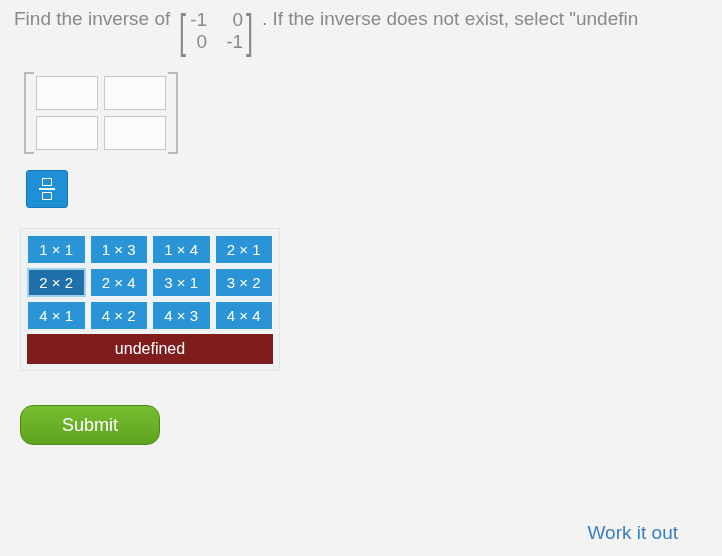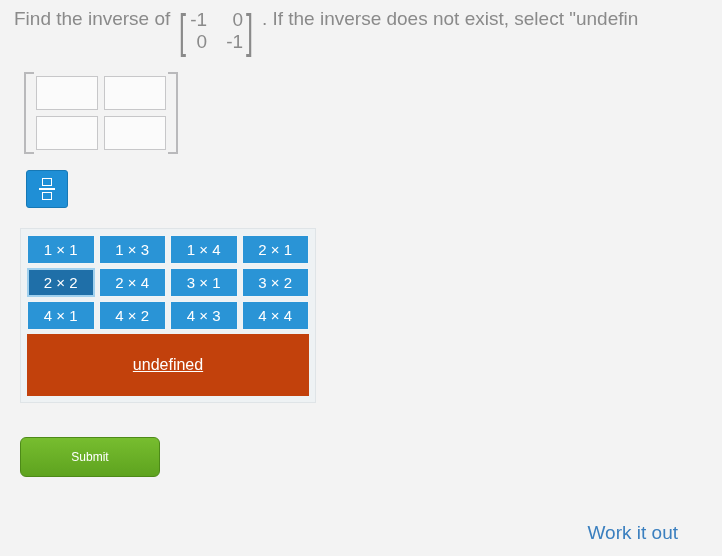--- a/index.html
+++ b/index.html
@@ -113,21 +113,21 @@
     width: 10px; height: 8px;
     border: 1.5px solid #fff;
   }
   .frac-line { width: 16px; height: 2px; background: #fff; }
 
   
   .picker {
     background: #eef2f4;
     border: 1px solid #dfe4e7;
     padding: 6px;
-    width: 296px;
+    width: 260px;
     margin-left: 6px;
   }
   .picker-grid {
     display: grid;
     grid-template-columns: repeat(4, 1fr);
     gap: 4px;
     margin-bottom: 4px;
   }
   .picker-cell {
     background: #2a94d6;
@@ -138,40 +138,39 @@
     border: 1px solid #f0f4f6;
     cursor: pointer;
     white-space: nowrap;
   }
   .picker-cell.sel {
     background: #1f6fa8;
     outline: 2px solid #9fd0ee;
     outline-offset: -2px;
   }
   .undefined-btn {
-    background: #c2410c;
+    background: #7f1d1d;
     color: #fff;
     text-align: center;
     font-size: 16px;
-    padding: 22px 0;
-    cursor: pointer;
-    text-decoration: underline;
+    padding: 6px 0;
+    cursor: pointer;
   }
 
   .submit-btn {
     margin-top: 34px;
     margin-left: 6px;
     background: #6ab024;
     background: linear-gradient(#77bd2f, #5ea31f);
     color: #fff;
     border: 1px solid #4d8a18;
-    border-radius: 6px;
+    border-radius: 13px;
     width: 140px;
     height: 40px;
-    font-size: 12px;
+    font-size: 18px;
     cursor: pointer;
     display: flex;
     align-items: center;
     justify-content: center;
   }
 
   .work-it-out {
     position: absolute;
     right: 44px;
     bottom: 12px;

